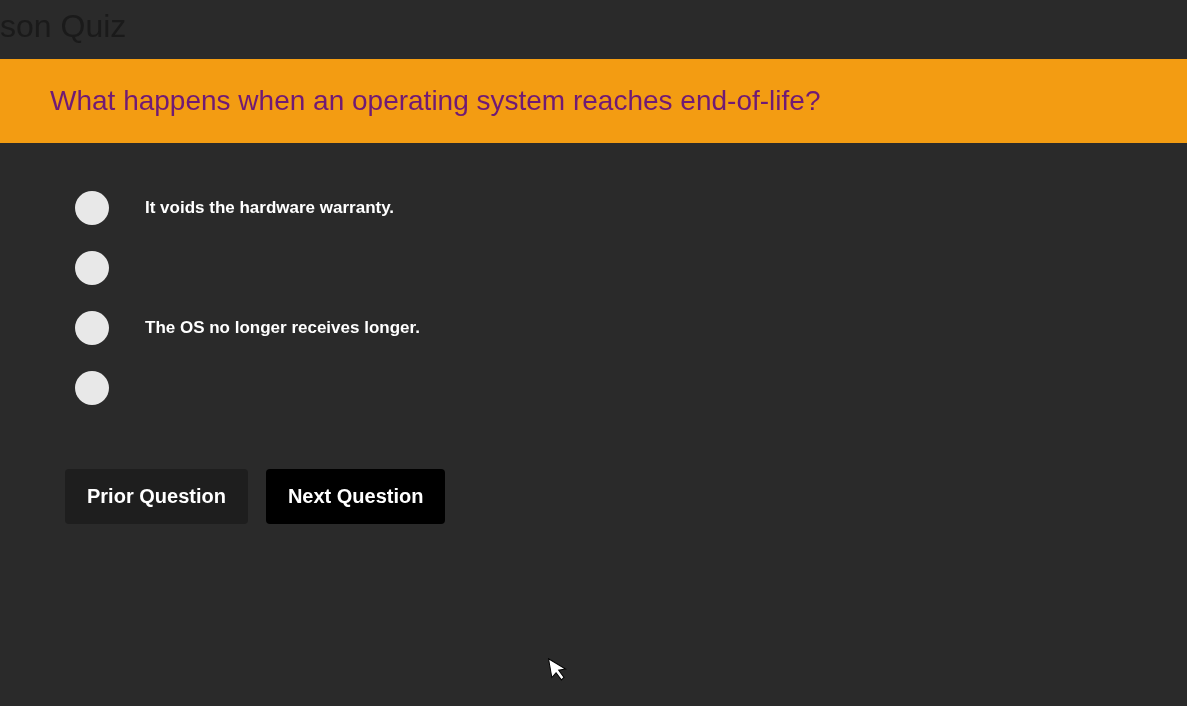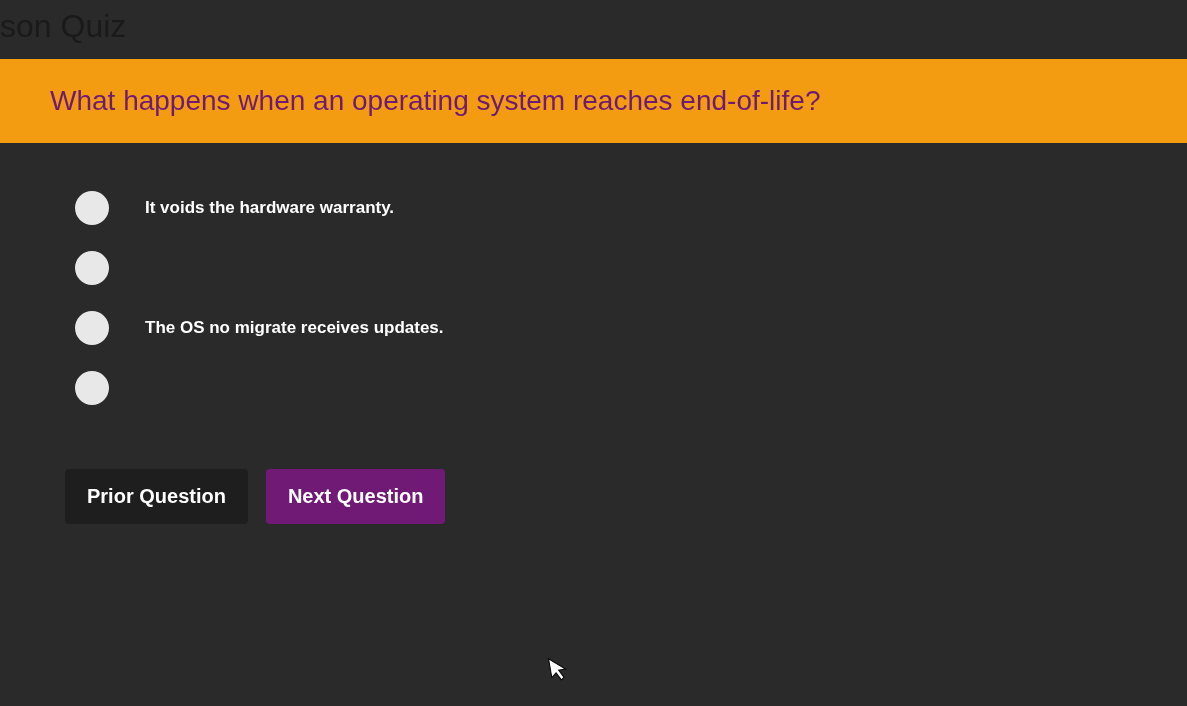--- a/index.html
+++ b/index.html
@@ -63,21 +63,21 @@
       font-weight: 600;
       border: none;
       border-radius: 4px;
       cursor: pointer;
       color: #ffffff;
     }
     .btn-prior {
       background: #1e1e1e;
     }
     .btn-next {
-      background: #701a75;
+      background: #000000;
     }
     .cursor-icon {
       position: absolute;
       bottom: 18px;
       left: 550px;
       color: #ffffff;
       font-size: 24px;
       transform: rotate(-10deg);
     }
   </style>
@@ -93,21 +93,21 @@
 <div class="answers">
   <div class="answer-row">
     <div class="radio-circle"></div>
     <div class="answer-text">It voids the hardware warranty.</div>
   </div>
   <div class="answer-row">
     <div class="radio-circle"></div>
   </div>
   <div class="answer-row">
     <div class="radio-circle"></div>
-    <div class="answer-text">The OS no migrate receives updates.</div>
+    <div class="answer-text">The OS no longer receives longer.</div>
   </div>
   <div class="answer-row">
     <div class="radio-circle"></div>
   </div>
 </div>
 
 <div class="nav-buttons">
   <button class="btn btn-prior">Prior Question</button>
   <button class="btn btn-next">Next Question</button>
 </div>

